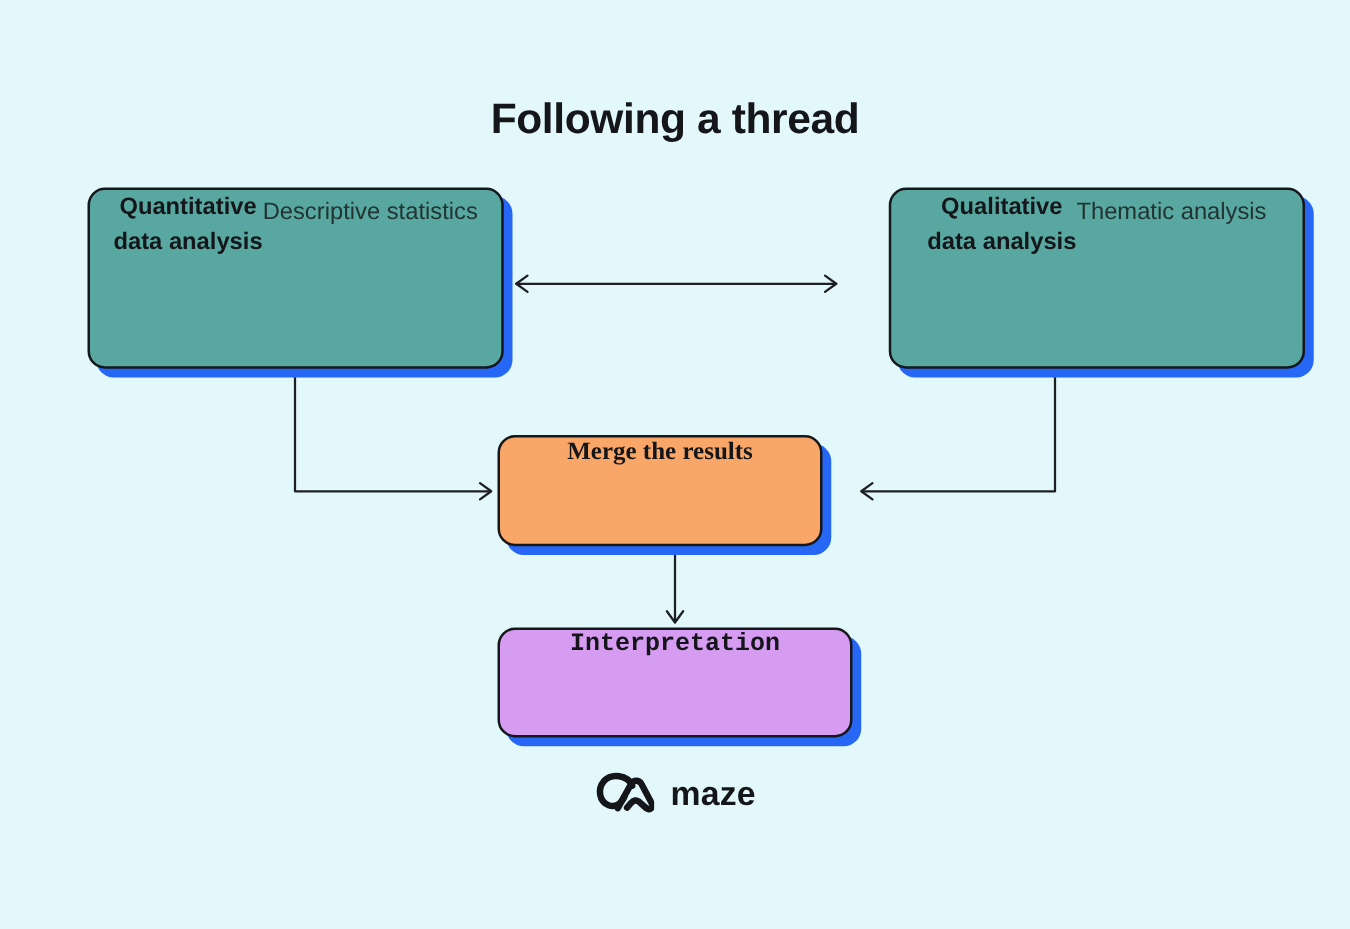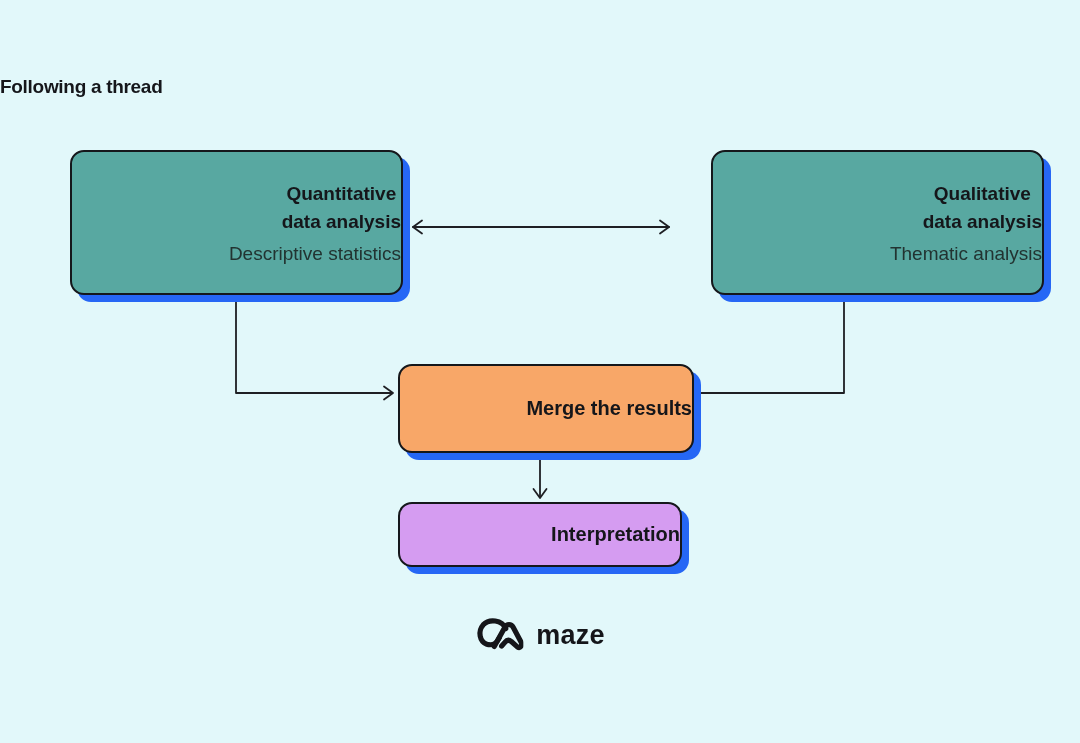--- a/index.html
+++ b/index.html
@@ -11,36 +11,36 @@
   html,body{width:1080px;height:743px;}
   body{
     font-family:"Liberation Sans","DejaVu Sans",sans-serif;
     background:var(--background);
     position:relative;
     overflow:hidden;
   }
   .stage{position:relative;width:1080px;height:743px;background:var(--background);}
   .diagram-title{
     position:absolute;left:0;top:76px;width:1080px;
-    font-size:19px;font-weight:700;color:var(--text);
+    text-align:center;font-size:34px;font-weight:700;color:var(--text);
     letter-spacing:-0.3px;
   }
   .box{
     position:absolute;
     border:2px solid var(--outline);
     border-radius:14px;
     box-shadow:7px 7px 0 0 var(--shadow-blue);
-    display:flex;flex-direction:column;align-items:flex-end;justify-content:center;
+    display:flex;flex-direction:row;align-items:flex-start;justify-content:center;
     text-align:center;
   }
   .box.teal{background:var(--teal);width:333px;height:145px;top:150px;}
   .box.teal.left{left:70px;}
   .box.teal.right{left:678px;margin-left:33px;}
-  .box.orange{background:var(--orange);left:398px;top:364px;width:296px;height:89px;}
-  .box.purple{background:var(--purple);left:398px;top:502px;width:284px;height:65px;}
+  .box.orange{background:var(--orange);left:398px;top:348px;width:260px;height:89px;font-family:Liberation Serif, serif;}
+  .box.purple{background:var(--purple);left:398px;top:502px;width:284px;height:88px;font-family:Liberation Mono, monospace;}
   .box-title{
     font-size:19px;font-weight:700;color:var(--text);
     line-height:28px;white-space:pre-line;
   }
   .box-subtitle{
     margin-top:6px;font-size:19px;font-weight:400;color:var(--subtitle-text);
     line-height:24px;
   }
   .box-label{font-size:20px;font-weight:700;color:var(--text);}
   svg.connectors{

